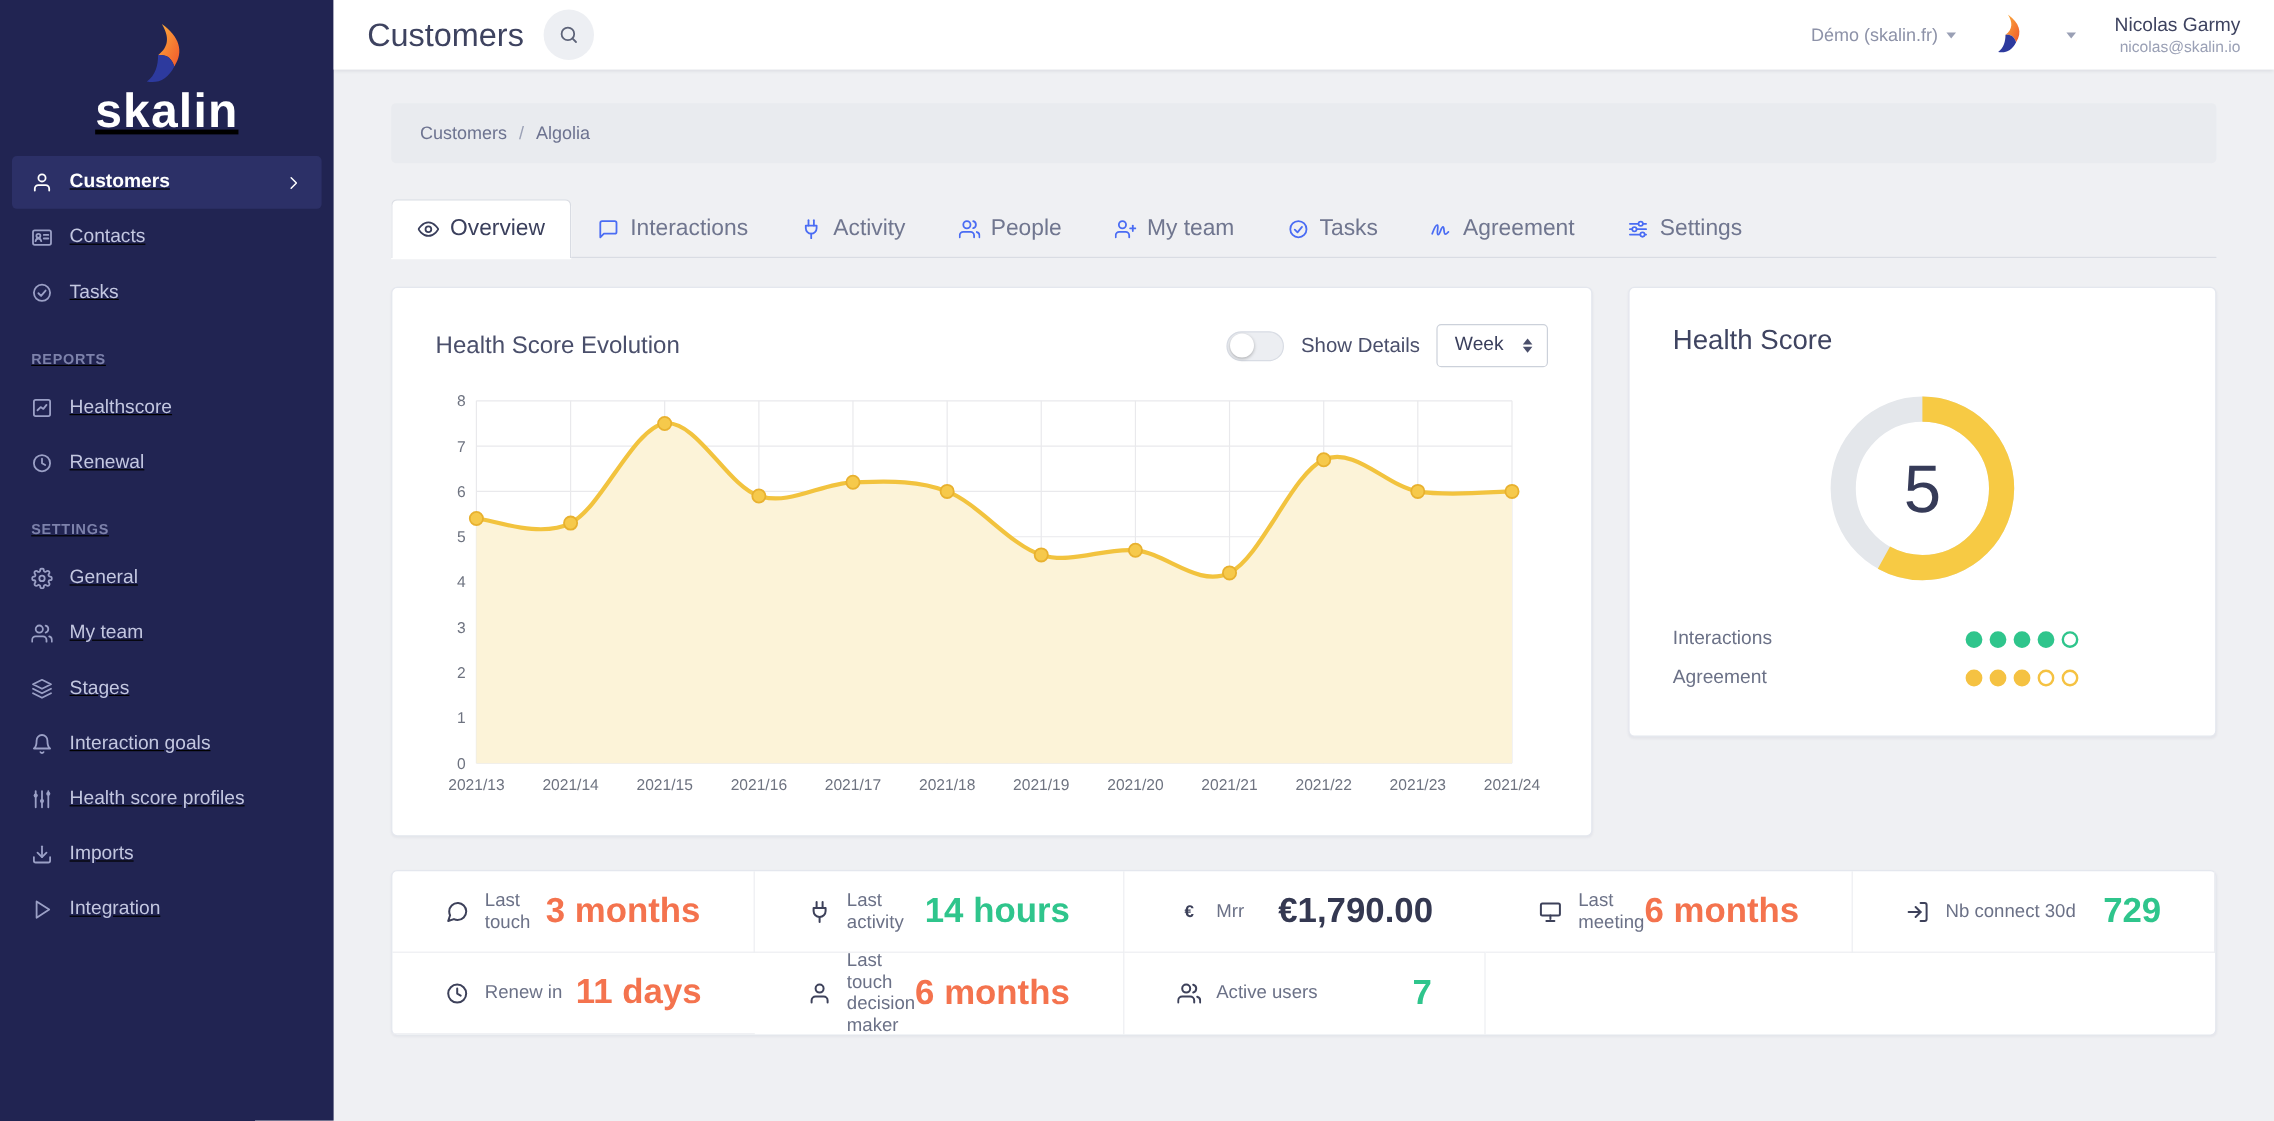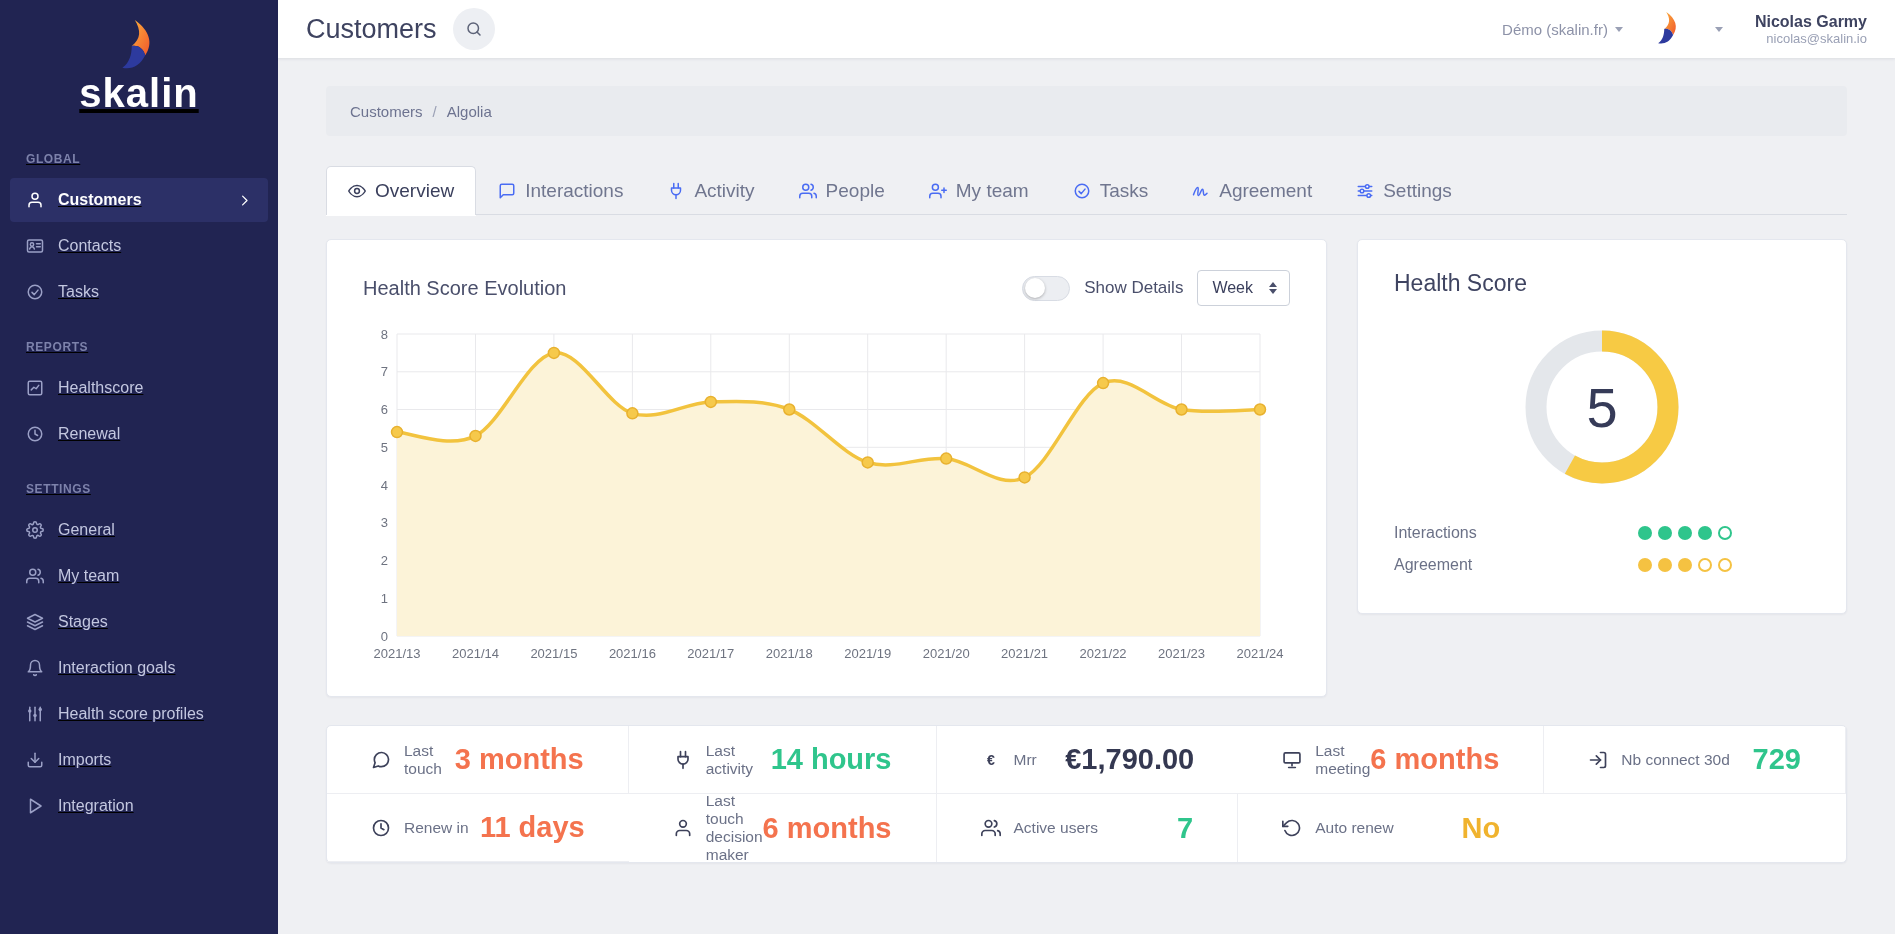--- a/index.html
+++ b/index.html
@@ -20,21 +20,21 @@
   
   .main{flex:1;display:flex;flex-direction:column;min-width:0}
   .topbar{height:58px;background:#fff;display:flex;align-items:center;padding:0 28px;gap:16px;box-shadow:0 1px 3px rgba(40,45,70,.10);position:relative;z-index:2}
   .page-title{font-size:27px;font-weight:500;color:#3e4360}
   .search-btn{width:42px;height:42px;border-radius:50%;border:none;background:#edeff3;display:flex;align-items:center;justify-content:center;color:#5d6378;cursor:pointer}
   .search-btn .icon{width:18px;height:18px}
   .top-right{margin-left:auto;display:flex;align-items:center;gap:32px}
   .workspace{display:flex;align-items:center;gap:7px;font-size:15px;color:#8d92a8;cursor:pointer}
   .caret{width:0;height:0;border-left:4px solid transparent;border-right:4px solid transparent;border-top:5px solid #9aa0b5;display:inline-block}
   .user-block{cursor:pointer}
-  .user-name{font-size:16px;font-weight:700;color:#3e4360;text-align:right}
+  .user-name{font-size:16px;font-weight:400;color:#3e4360;text-align:right}
   .user-email{font-size:13px;color:#9aa0b5;text-align:right}
 
   .content{flex:1;padding:0 48px;overflow:hidden}
 
   .breadcrumb{margin-top:28px;background:#e9ebef;border-radius:4px;height:50px;display:flex;align-items:center;padding:0 24px;font-size:15px;color:#6d7390;gap:10px}
   .breadcrumb a{color:#6d7390;text-decoration:none;cursor:pointer}
   .breadcrumb .sep{color:#9aa0b5}
 
   .tabs{margin-top:30px;display:flex;border-bottom:1px solid #d9dce3}
   .tab{display:flex;align-items:center;gap:9px;padding:13px 21px;font-size:19px;color:#70768f;cursor:pointer;border:1px solid transparent;border-bottom:none;margin-bottom:-1px;border-radius:5px 5px 0 0;background:transparent}
@@ -91,21 +91,20 @@
           <stop offset="0" stop-color="#fbb03c"></stop>
             <stop offset="1" stop-color="#f1582c"></stop>
         </linearGradient>
       </defs>
       <path d="M16 0 C30 10 34 22 26 34 C24 27 19 24 13 25 C22 18 22 10 16 0 Z" fill="url(#lg1)"></path>
       <path d="M13 25 C19 24 24 27 26 34 C21 44 13 48 4 46 C11 41 13 33 13 25 Z" fill="#2d3a9e"></path>
     </svg>
     <div class="logo-text">skalin</div>
   </div>
   <nav>
-      <div class="section-label">GLOBAL</div>
       <div class="nav-item active">
         <svg viewBox="0 0 24 24" class="icon">
           <path d="M20 21v-2a4 4 0 0 0-4-4H8a4 4 0 0 0-4 4v2"></path>
           <circle cx="12" cy="7" r="4"></circle>
         </svg>
         <span class="nav-label">Customers</span>
         <svg viewBox="0 0 24 24" class="icon chev">
           <polyline points="9 5 16 12 9 19"></polyline>
         </svg>
       </div>
@@ -491,26 +490,16 @@
               <svg viewBox="0 0 24 24" class="icon stat-icon">
                 <path d="M17 21v-2a4 4 0 0 0-4-4H5a4 4 0 0 0-4 4v2"></path>
                 <circle cx="9" cy="7" r="4"></circle>
                 <path d="M23 21v-2a4 4 0 0 0-3-3.87"></path>
                 <path d="M16 3.13a4 4 0 0 1 0 7.75"></path>
               </svg>
               <span class="stat-label">Active users</span>
             </div>
             <div class="stat-value" style="color: rgb(47, 197, 140);">7</div>
           </div>
-          <div class="stat-cell">
-            <div class="stat-label-wrap">
-              <svg viewBox="0 0 24 24" class="icon stat-icon">
-                <polyline points="1 4 1 10 7 10"></polyline>
-                <path d="M3.5 15a9 9 0 1 0 2.1-9.4L1 10"></path>
-              </svg>
-              <span class="stat-label">Auto renew</span>
-            </div>
-            <div class="stat-value" style="color: rgb(240, 179, 46);">No</div>
-          </div>
         </div>
     </section>
   </div>
 </div>
 
 </body></html>

